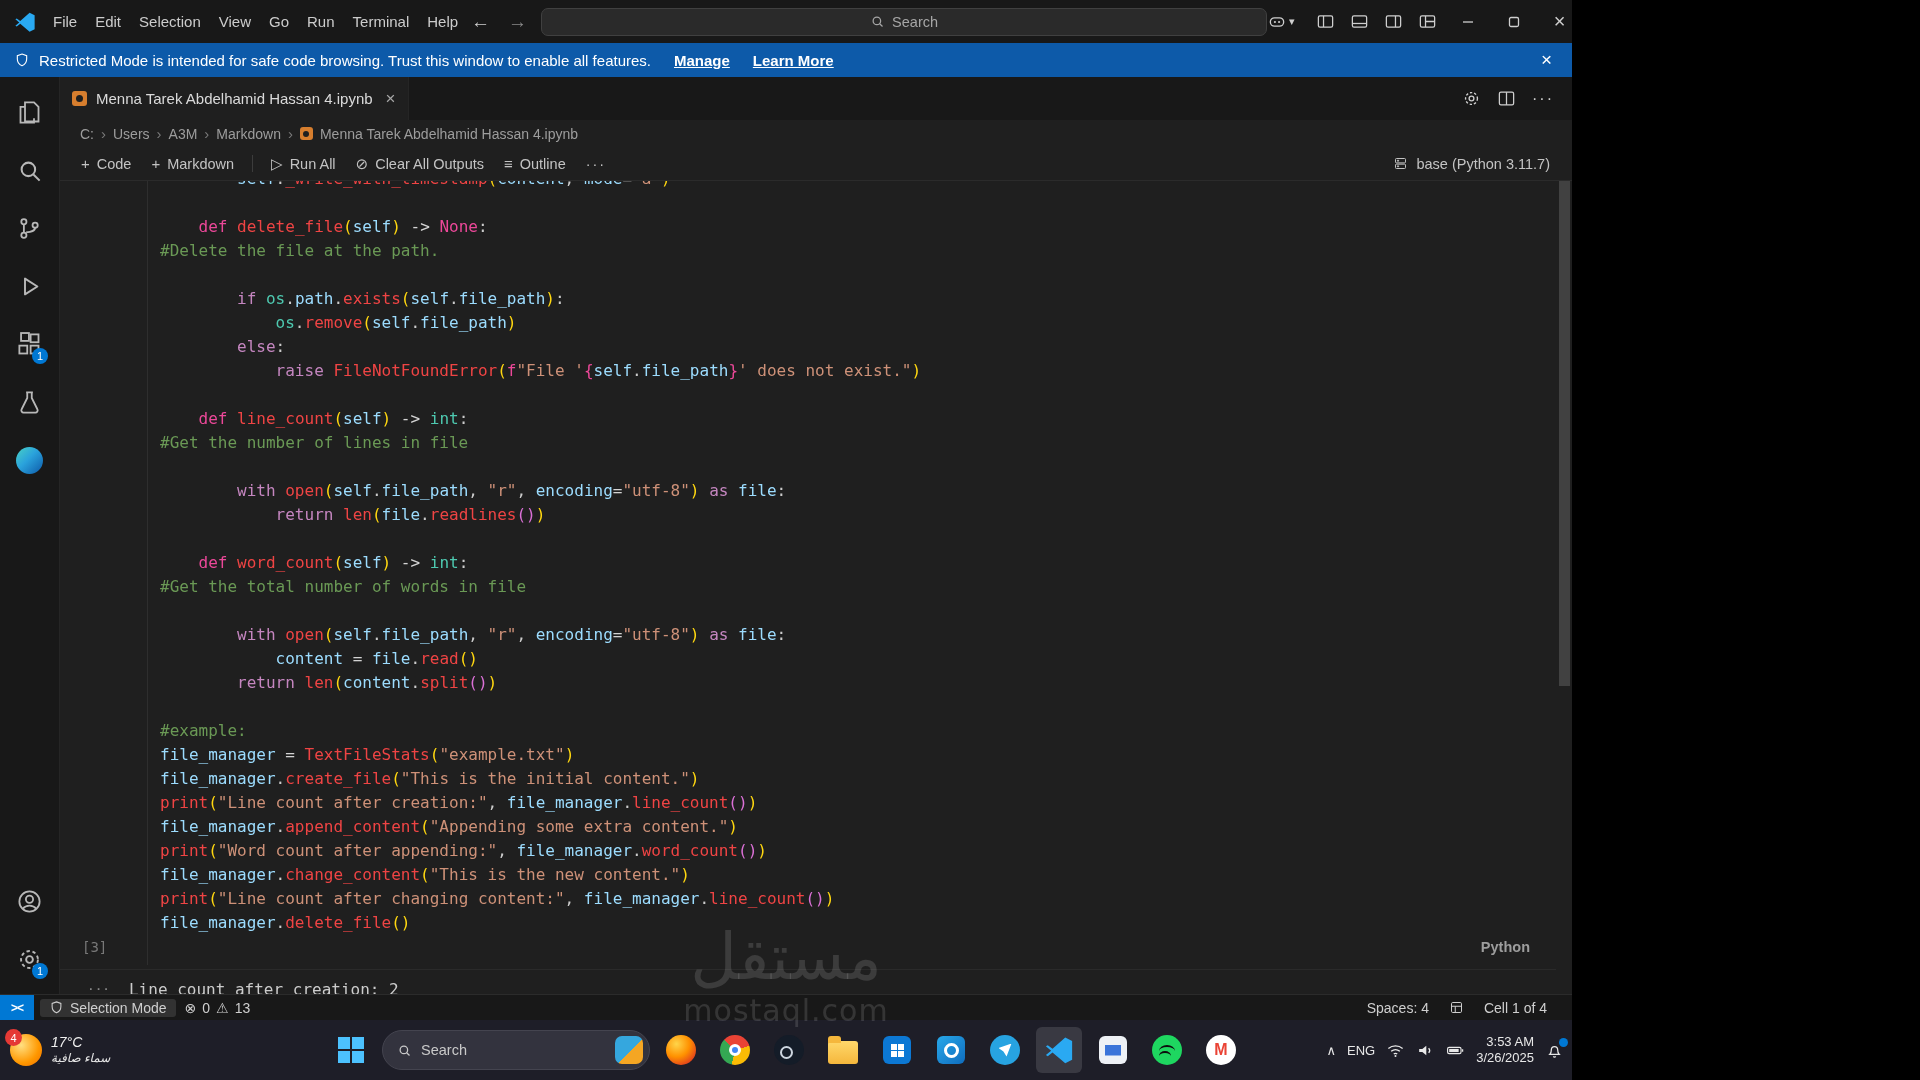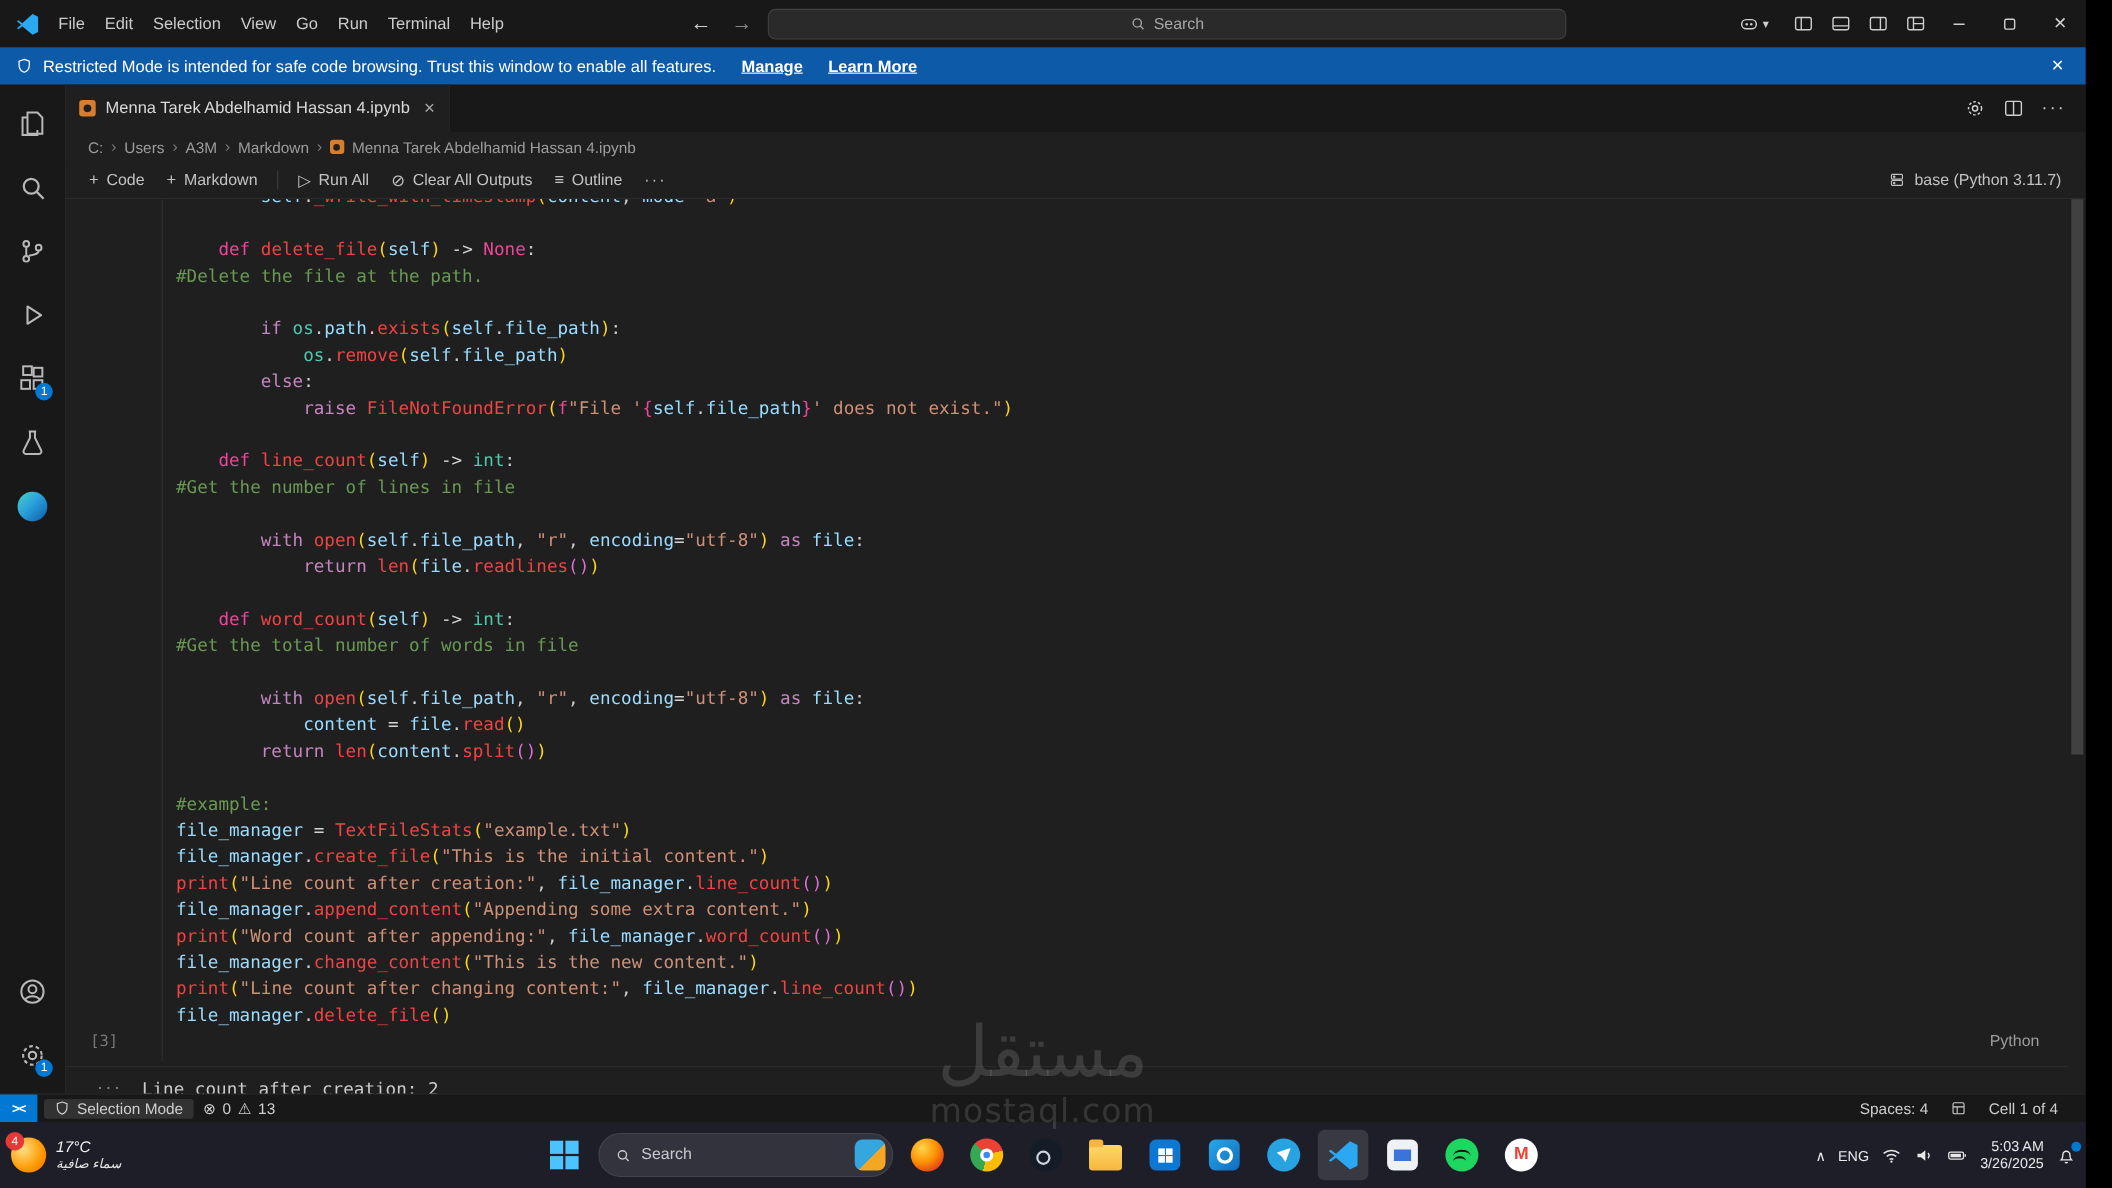--- a/index.html
+++ b/index.html
@@ -1,18 +1,18 @@
 <!DOCTYPE html>
 <html><head>
 <meta charset="utf-8">
 <style>
   * { margin:0; padding:0; box-sizing:border-box; }
   html,body { width:1920px; height:1080px; overflow:hidden; background:#000; }
   body { font-family:"Liberation Sans", sans-serif; color:#cccccc; }
-  .screen { position:relative; width:1896px; height:1080px; display:flex; flex-direction:column; background:#1f1f1f; }
+  .screen { position:relative; width:1572px; height:1080px; display:flex; flex-direction:column; background:#1f1f1f; }
 
   
   .titlebar { flex:0 0 43px; background:#181818; display:flex; align-items:center; }
   .tb-left { display:flex; align-items:center; padding-left:10px; }
   .vscode-logo { width:22px; height:22px; margin:0 8px 0 4px; display:flex; align-items:center; }
   .menu-item { padding:4px 9px; font-size:15px; color:#cccccc; border-radius:5px; cursor:default; }
   .tb-center { flex:1; display:flex; align-items:center; justify-content:center; gap:10px; }
   .nav-arrow { font-size:19px; color:#cfcfcf; padding:0 4px; }
   .nav-arrow.dim { color:#8a8a8a; }
   .tb-search { width:726px; height:28px; background:#2a2a2a; border:1px solid #404040; border-radius:7px;
@@ -64,21 +64,21 @@
   
   .editor { flex:1; position:relative; overflow:hidden; background:#1f1f1f; }
   .cell-guide { position:absolute; left:87px; top:0; width:1px; height:784px; background:#2e2e2e; }
   .code { position:absolute; left:100px; top:-14px; font-family:"DejaVu Sans Mono", monospace; font-size:16px; line-height:24px; white-space:pre; }
   .code-line { height:24px; }
   .tk-pl{color:#cccccc} .tk-op{color:#d4d4d4} .tk-kw{color:#c586c0} .tk-def{color:#ec4899}
   .tk-type{color:#4ec9b0} .tk-fn{color:#ef4444} .tk-var{color:#9cdcfe} .tk-str{color:#ce9178}
   .tk-com{color:#6a9955} .tk-b1{color:#ffd710} .tk-b2{color:#da70d6}
   .cell-footer { position:absolute; left:22px; right:42px; top:758px; display:flex; justify-content:space-between; align-items:center; }
   .exec-count { font-family:"DejaVu Sans Mono", monospace; font-size:14px; color:#787878; }
-  .cell-lang { font-size:14.5px; color:#9d9d9d; }
+  .cell-lang { font-size:14.5px; color:#9d9d9d;font-weight:bold; }
   .output { position:absolute; left:0; right:16px; top:788px; border-top:1px solid #2a2a2a; padding-top:9px; display:flex; align-items:center; }
   .output-ellipsis { margin-left:28px; color:#8a8a8a; font-size:17px; letter-spacing:2px; }
   .output-text { margin-left:18px; font-family:"DejaVu Sans Mono", monospace; font-size:16px; color:#cccccc; }
   .scroll-thumb { position:absolute; right:2px; top:0; width:11px; height:505px; background:rgba(120,120,120,.38); }
 
   
   .statusbar { flex:0 0 26px; background:#181818; border-top:1px solid #2b2b2b; display:flex; align-items:center; font-size:14px; color:#cfcfcf; }
   .sb-remote { height:100%; background:#0078d4; color:#fff; display:flex; align-items:center; padding:0 11px; font-weight:bold; font-size:12px; letter-spacing:-1px; }
   .sb-item { display:flex; align-items:center; gap:6px; padding:0 9px; white-space:nowrap; }
   .sb-chip { background:#323232; border-radius:3px; padding:1px 9px; margin-left:6px; display:flex; align-items:center; gap:6px; }
@@ -508,21 +508,21 @@
           </svg>
       </span>
       <span class="tray-ic">
         <svg viewBox="0 0 24 24" fill="none" stroke="#e8e8e8" stroke-width="1.5">
             <rect x="2" y="8" width="17" height="8" rx="2"></rect>
             <rect x="4" y="10" width="12" height="4" fill="#e8e8e8" stroke="none"></rect>
             <path d="M21 10.5v3"></path>
           </svg>
       </span>
       <span class="clock">
-        <span>5:03 AM</span><br>
+        <span>3:53 AM</span><br>
         <span>3/26/2025</span>
       </span>
       <span class="tray-ic bell-wrap">
         <svg viewBox="0 0 24 24" fill="none" stroke="#e8e8e8" stroke-width="1.6">
             <path d="M6 17h12c-1.5-1.5-2-3-2-6a4 4 0 0 0-8 0c0 3-.5 4.5-2 6zM10.5 19.5a1.8 1.8 0 0 0 3 0"></path>
           </svg>
         <span class="bell-badge"></span>
       </span>
     </div>
   </div>

